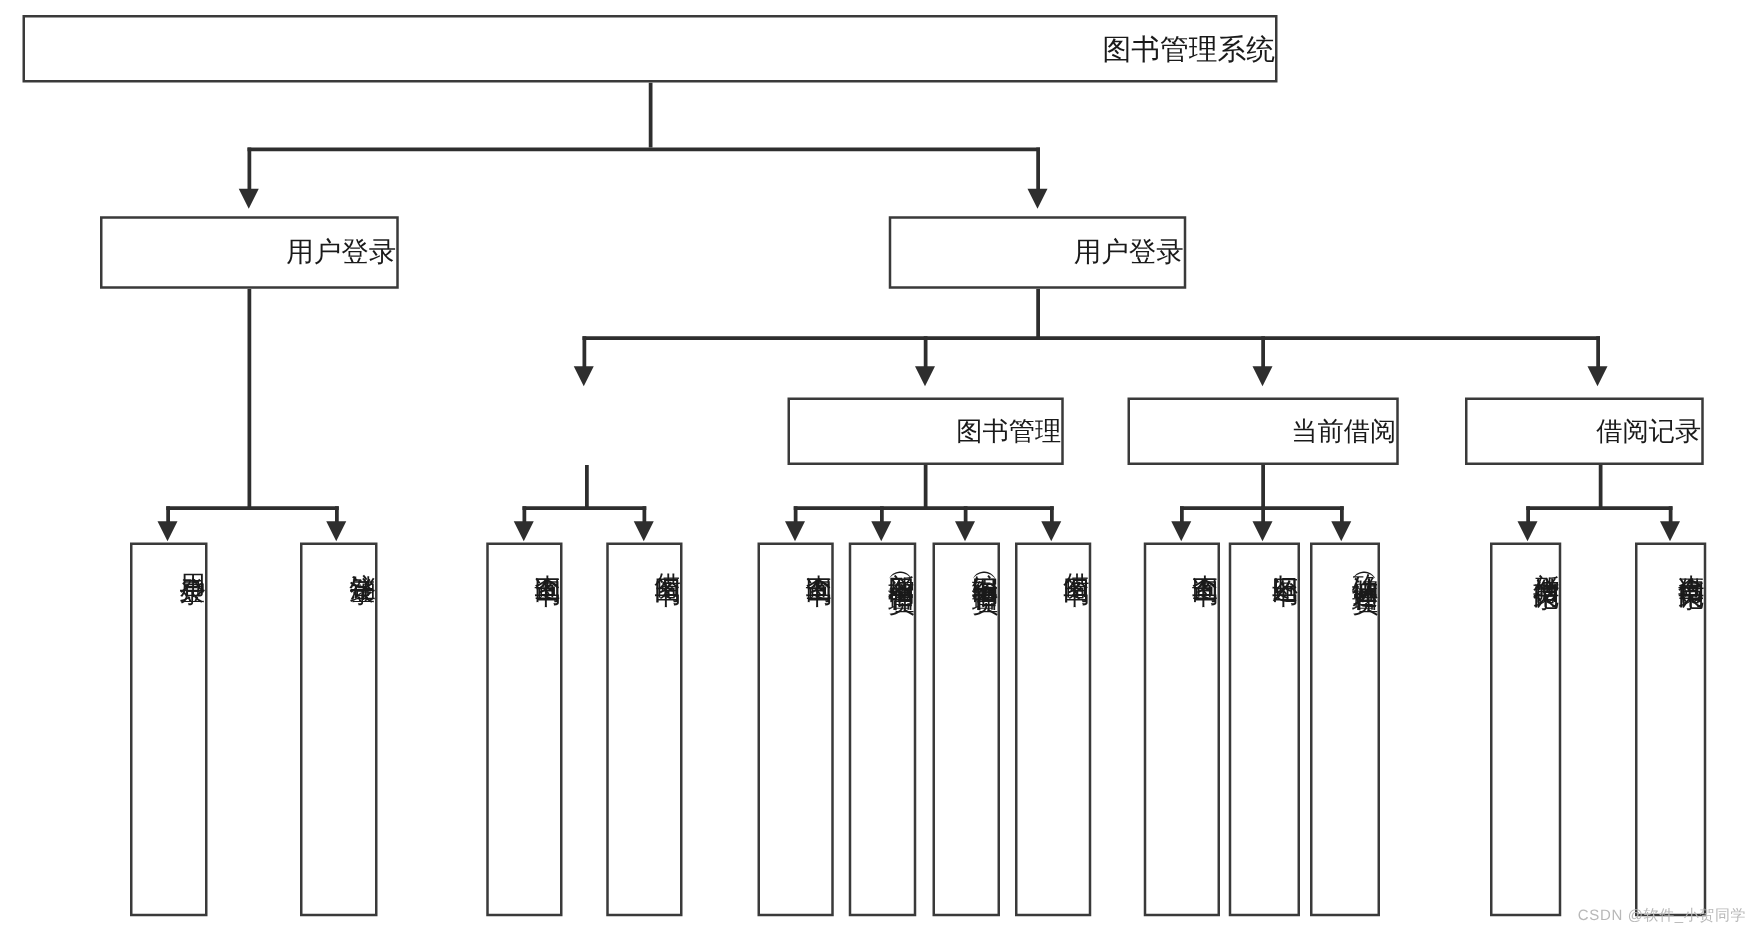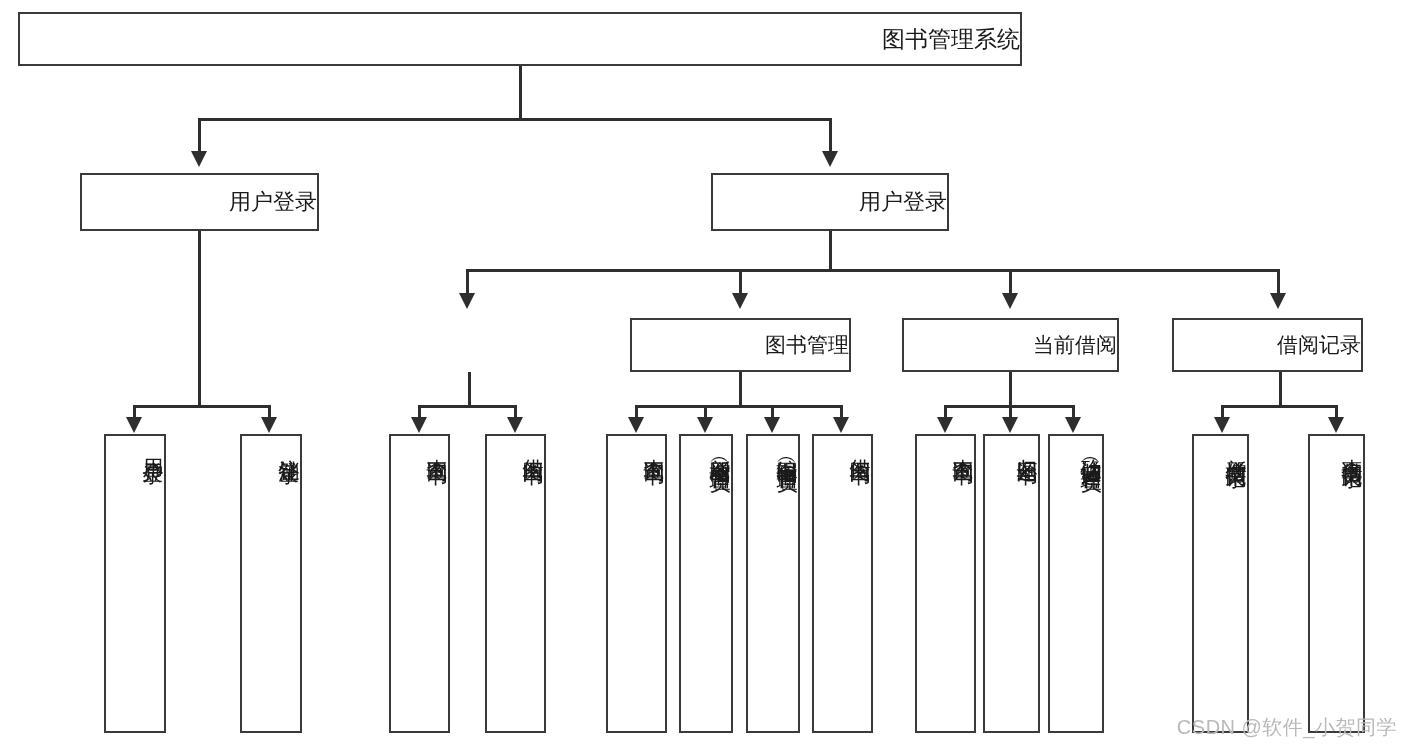--- a/index.html
+++ b/index.html
@@ -70,21 +70,21 @@
     border-left: 8px solid transparent;
     border-right: 8px solid transparent;
     border-top: 16px solid #2e2e2e;
     z-index: 2;
   }
   
   #watermark {
     position: absolute;
     right: 8px;
     bottom: 6px;
-    font-size: 20px;
+    font-size: 12px;
     color: #b9b9b9;
     z-index: 5;
     white-space: nowrap;
     letter-spacing: 0.5px;
   }
 </style>
 </head>
 <body>
 
 <div id="canvas">

